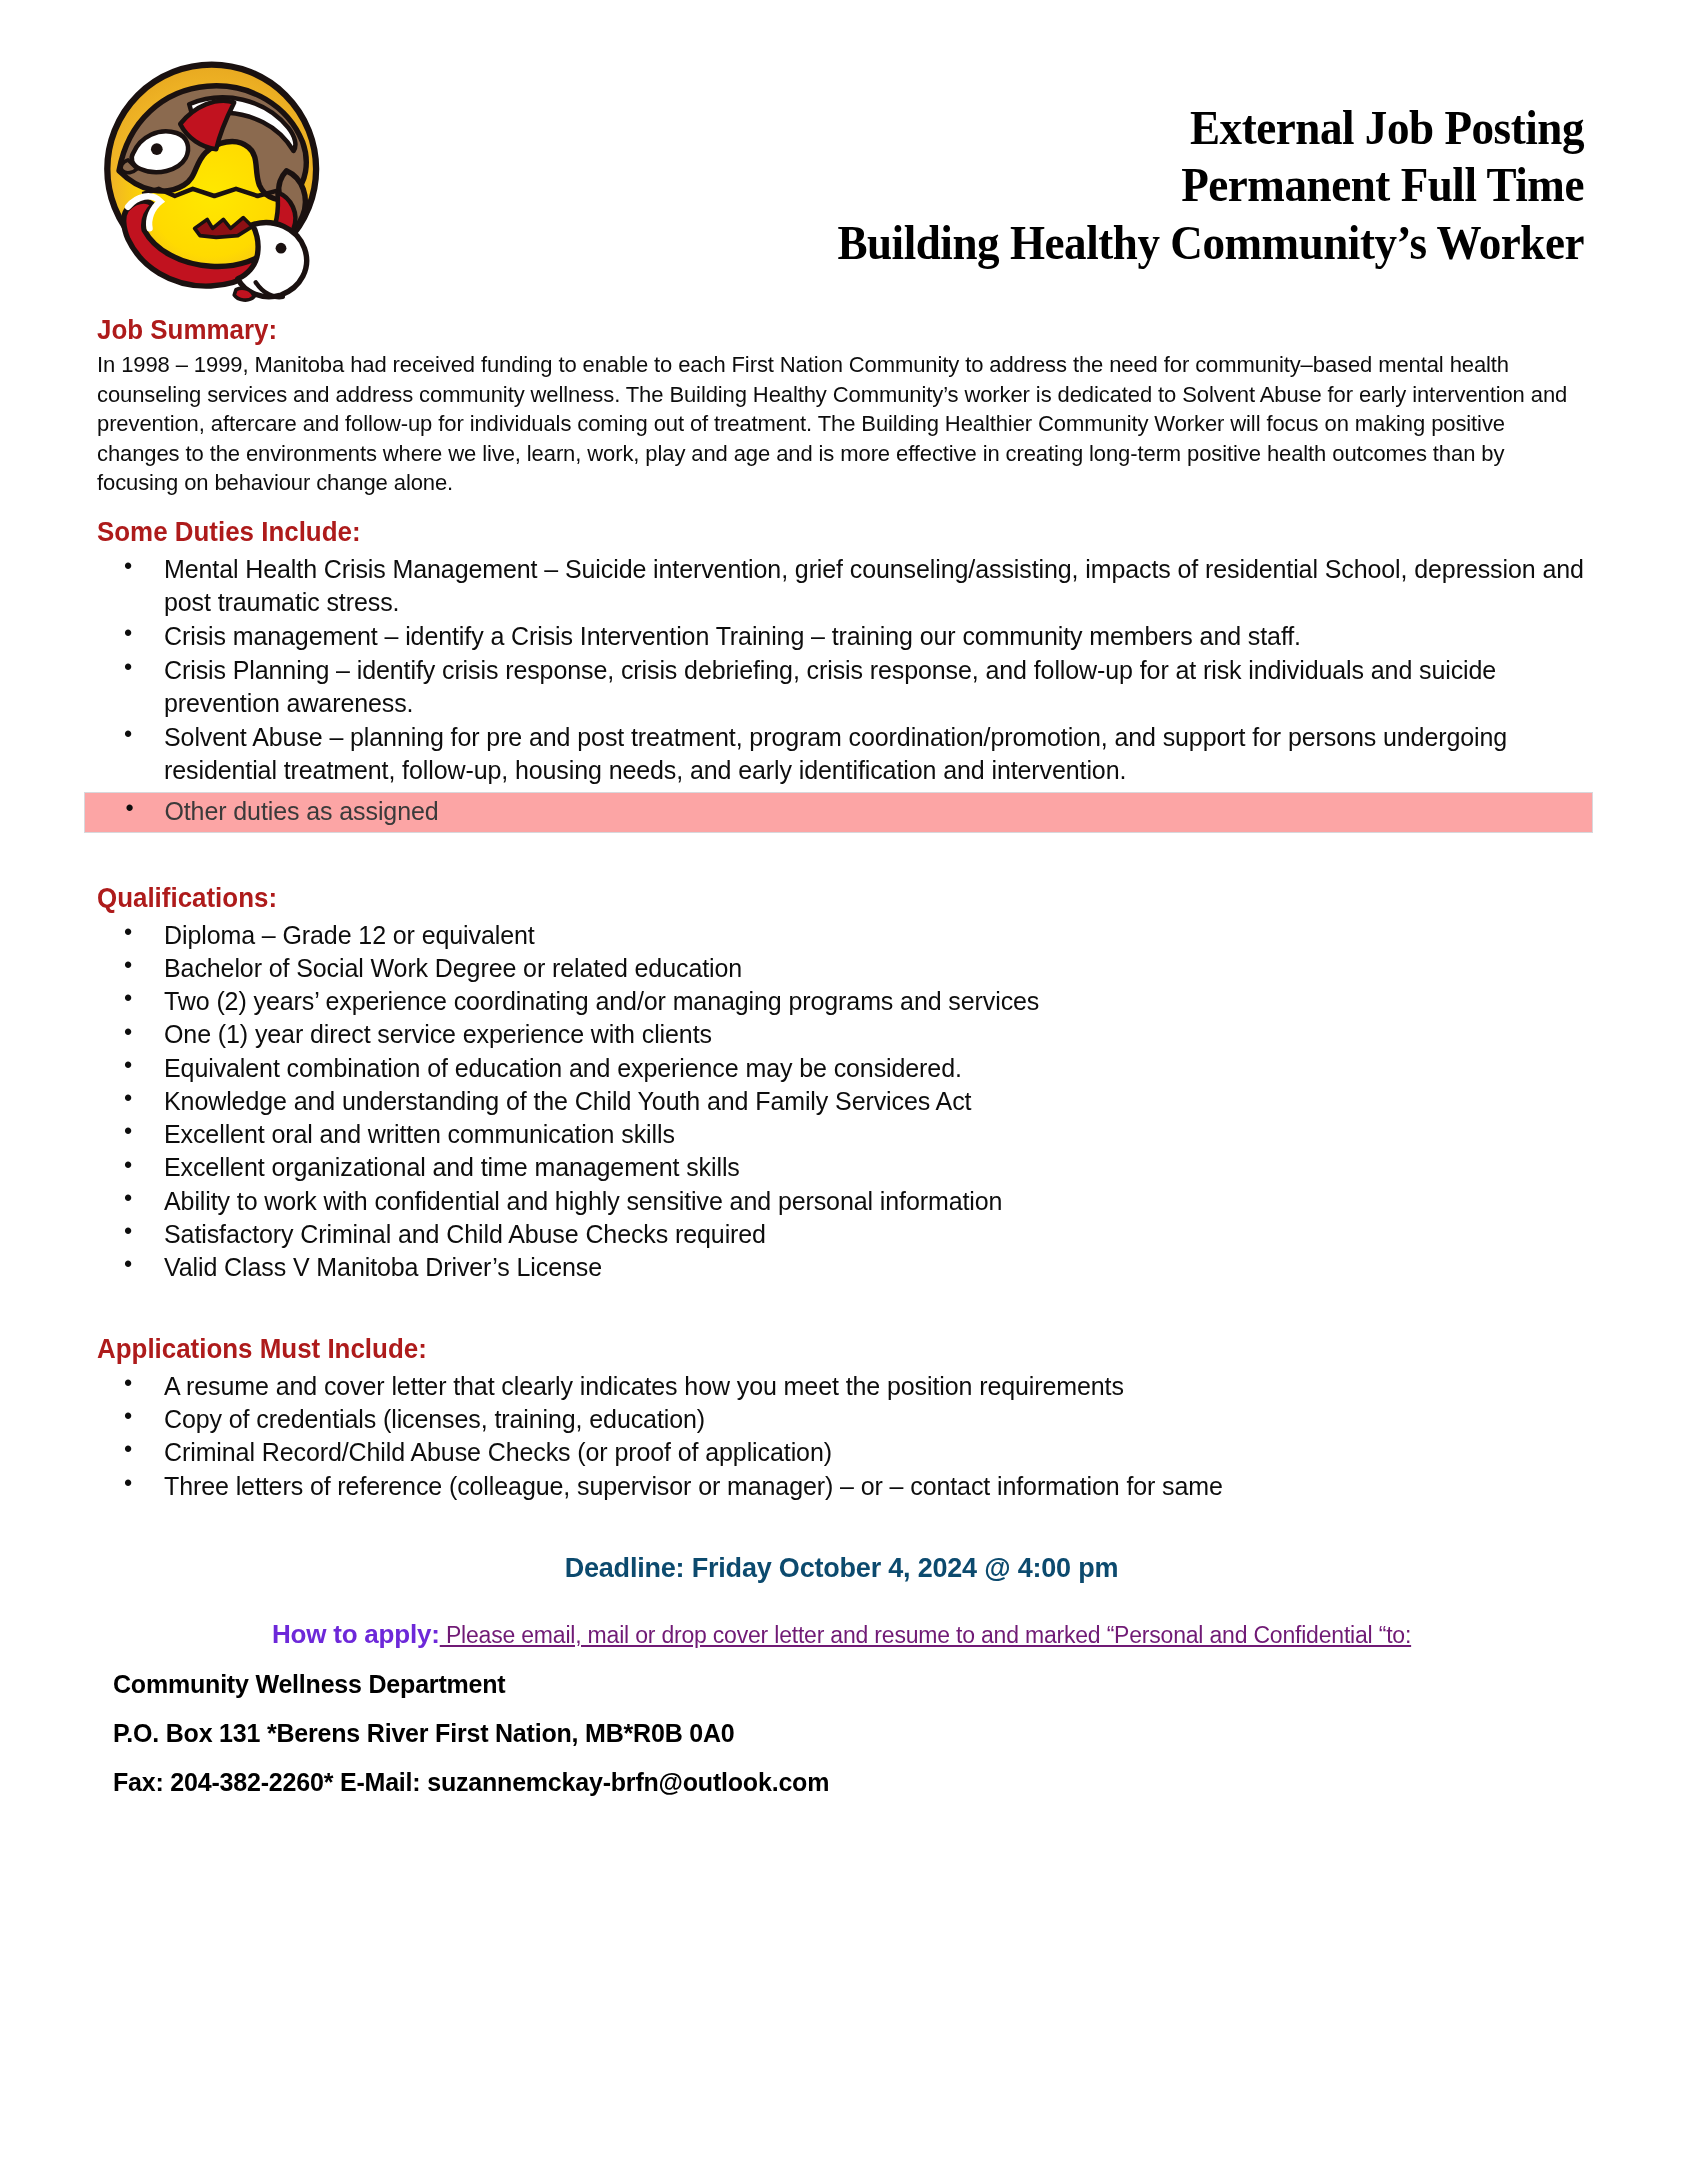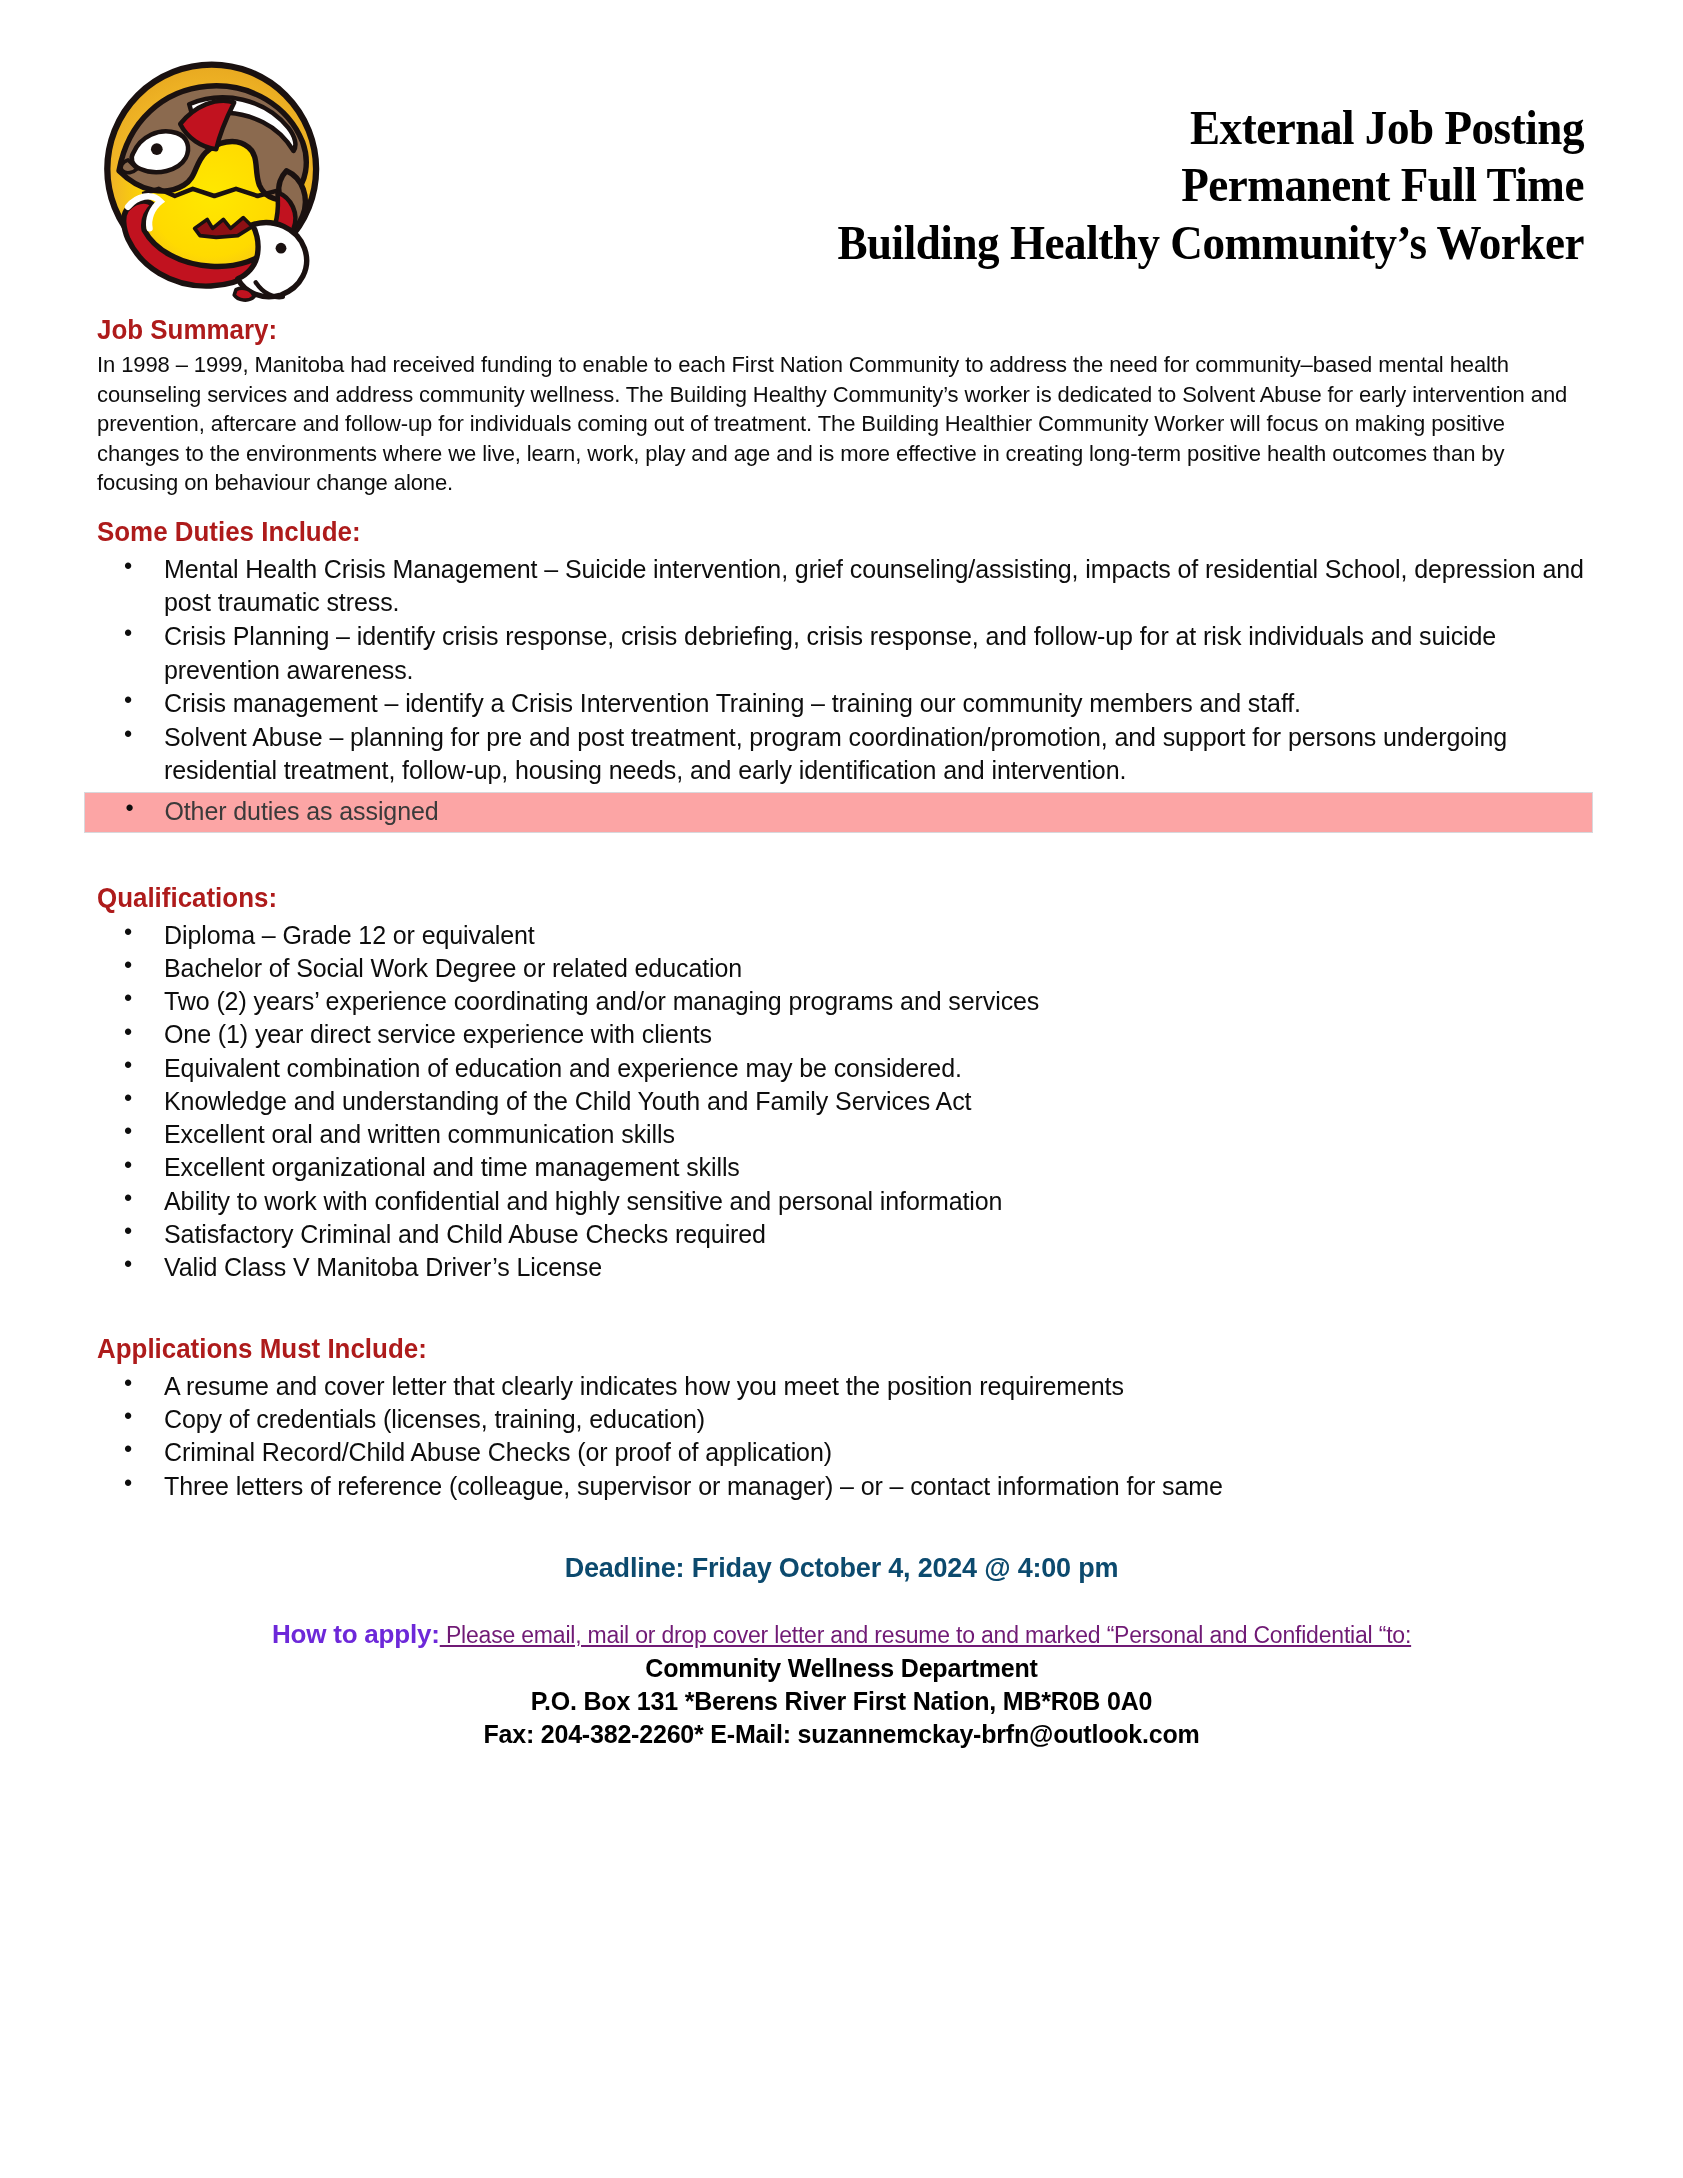--- a/index.html
+++ b/index.html
@@ -146,26 +146,26 @@
     line-height: 1.3;
   }
   .howto .lbl {
     color: #6d28d9;
     font-weight: bold;
     font-size: 26px;
   }
   .howto .rest { color: #701a75; text-decoration: underline; }
 
   .addr {
-    text-align: center;
+    text-align: left;
     font-weight: bold;
     font-size: 25px;
     line-height: 1.32;
     color: #000000;
-    margin: 0;
+    margin: 16px;
     letter-spacing: -0.2px;
   }
 </style>
 </head>
 <body>
 
 <div class="page">
 
   <div class="header">
 
@@ -231,22 +231,22 @@
   <div class="content">
 
     <div class="sec-head">Job Summary:</div>
     <p class="para">In 1998 – 1999, Manitoba had received funding to enable to each First Nation Community to address the need for community–based mental health counseling services and address community wellness. The Building Healthy Community’s worker is dedicated to Solvent Abuse for early intervention and prevention, aftercare and follow-up for individuals coming out of treatment.  The Building Healthier Community Worker will focus on making positive changes to the environments where we live, learn, work, play and age and is more effective in creating long-term positive health outcomes than by focusing on behaviour change alone.</p>
 
     <div class="spacer-sm"></div>
 
     <div class="sec-head">Some Duties Include:</div>
     <ul class="blist">
       <li>Mental Health Crisis Management – Suicide intervention, grief counseling/assisting, impacts of residential School, depression and post traumatic stress.</li>
+      <li>Crisis management – identify a Crisis Intervention Training – training our community members and staff.</li>
       <li>Crisis Planning – identify crisis response, crisis debriefing, crisis response, and follow-up for at risk individuals and suicide prevention awareness.</li>
-      <li>Crisis management – identify a Crisis Intervention Training – training our community members and staff.</li>
       <li>Solvent Abuse – planning for pre and post treatment, program coordination/promotion, and support for persons undergoing residential treatment, follow-up, housing needs, and early identification and intervention.</li>
     </ul>
     <div class="boxed-row">
       <ul class="blist">
         <li>Other duties as assigned</li>
       </ul>
     </div>
 
     <div class="spacer-lg"></div>
 

